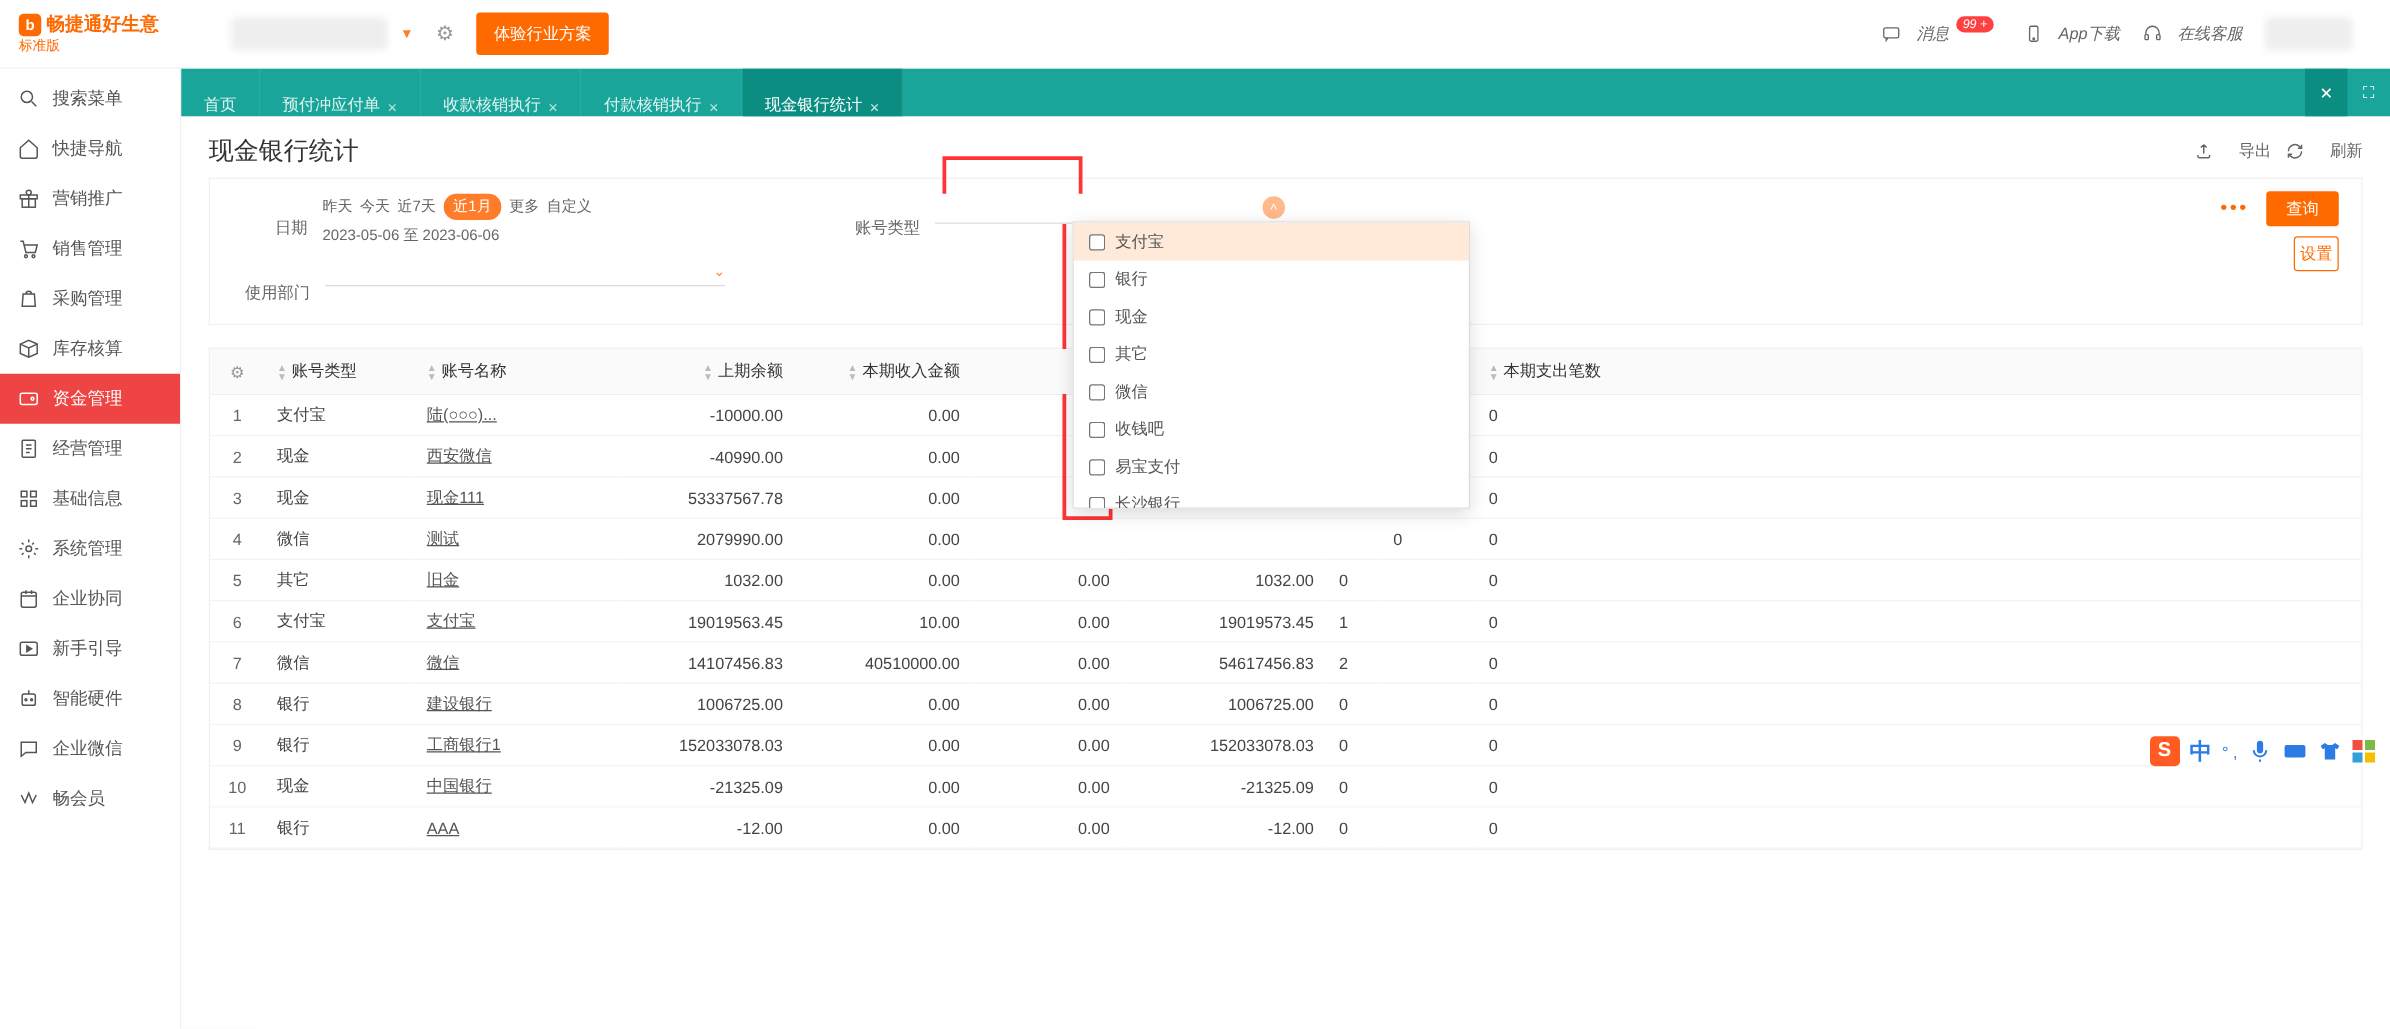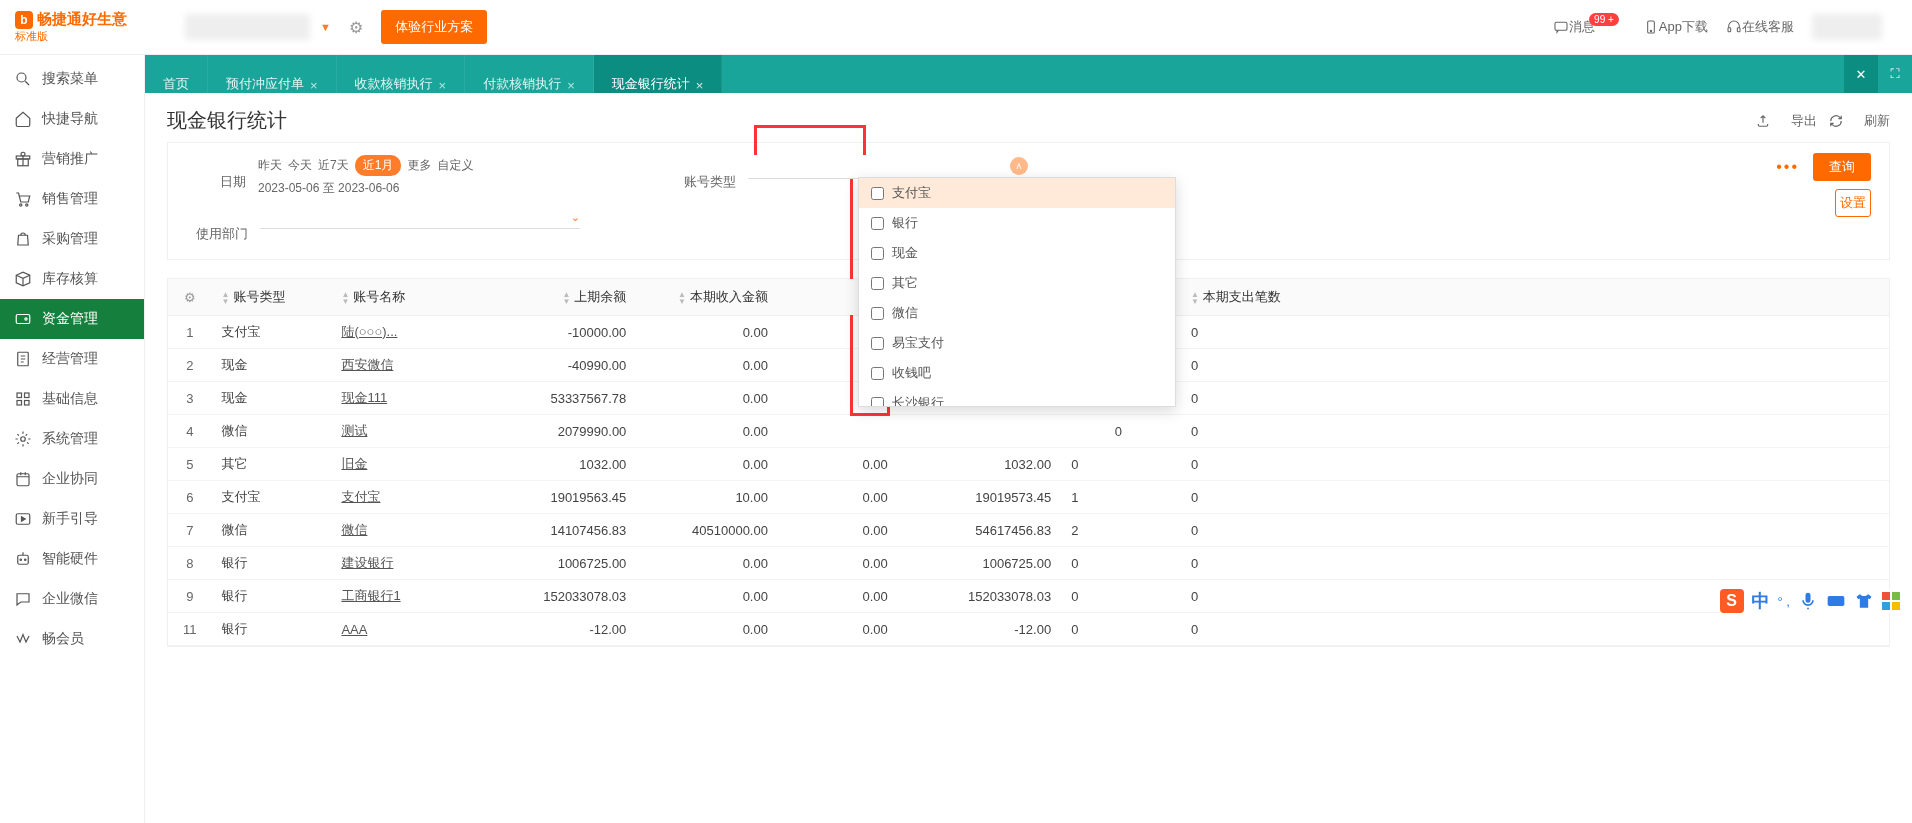--- a/index.html
+++ b/index.html
@@ -9,28 +9,28 @@
 .brand-title { color:#ff6a00; font-size:15px; font-weight:bold; display:flex; align-items:center; gap:4px;}
 .brand-sub { color:#ff6a00; font-size:11px; }
 .brand-logo { width:18px; height:18px; background:#ff6a00; border-radius:4px; display:inline-flex; align-items:center; justify-content:center; color:#fff; font-weight:bold; font-size:12px;}
 .company-sel { margin-left:35px; display:flex; align-items:center; gap:10px; color:#999;}
 .company-sel .blur { filter:blur(3px); color:#888; background:#eee; padding:4px 30px; border-radius:3px;}
 .caret { color:#ff7d2a; font-size:11px;}
 .gear { color:#999; margin:0 8px; font-size:16px;}
 .try-btn { background:#ff6a00; color:#fff; border:none; border-radius:3px; padding:8px 14px; font-size:13px; cursor:pointer;}
 .topbar-right { margin-left:auto; display:flex; align-items:center; gap:18px; padding-right:20px; color:#666;}
 .badge { background:#ff4040; color:#fff; font-size:10px; border-radius:8px; padding:1px 5px; position:relative; top:-8px; left:-6px;}
-.tr-item { display:flex; align-items:center; gap:0; cursor:pointer; font-size:13px;}
+.tr-item { display:flex; align-items:center; gap:12px; cursor:pointer; font-size:13px;font-style:italic;}
 .tr-item svg { width:16px; height:16px; }
 .avatar-blur { width:70px; height:26px; background:#eee; filter:blur(3px); border-radius:3px;}
 
 .main { display:flex; height:calc(100% - 55px); }
 .sidebar { width:145px; background:#fff; border-right:1px solid #f0f0f0; padding-top:4px;}
 .sidebar-item { display:flex; align-items:center; gap:10px; padding:11px 14px; color:#555; cursor:pointer; font-size:14px;}
-.sidebar-item.active { background:#15803d; color:#fff; }
+.sidebar-item.active { background:#ef4444; color:#fff; }
 .sidebar-item .ico { width:18px; height:18px; display:inline-flex; align-items:center; justify-content:center;}
 .sidebar-item .ico svg { width:18px; height:18px; stroke:currentColor; fill:none; stroke-width:1.6;}
 
 .content { flex:1; display:flex; flex-direction:column; background:#f5f5f5;}
 .tabs { background:#1aa59a; display:flex; align-items:stretch; height:38px; position:relative;}
 .tab { color:#e0f5f2; padding:0 18px; display:flex; align-items:flex-end; gap:6px; font-size:13px; cursor:pointer; border-right:1px solid rgba(255,255,255,.08);}
 .tab.active { background:#0b8d82; color:#fff;}
 .tab .close { font-size:13px; opacity:.8;}
 .tabs-right { margin-left:auto; display:flex; align-items:center; color:#fff;}
 .tabs-right .btn { width:34px; height:38px; display:flex; align-items:center; justify-content:center; cursor:pointer;}
@@ -384,25 +384,25 @@
               <div class="dd-item">
                 <input type="checkbox" style="">
                 <span>其它</span>
               </div>
               <div class="dd-item">
                 <input type="checkbox" style="">
                 <span>微信</span>
               </div>
               <div class="dd-item">
                 <input type="checkbox" style="">
+                <span>收钱吧</span>
+              </div>
+              <div class="dd-item">
+                <input type="checkbox" style="">
                 <span>易宝支付</span>
-              </div>
-              <div class="dd-item">
-                <input type="checkbox" style="">
-                <span>收钱吧</span>
               </div>
               <div class="dd-item">
                 <input type="checkbox" style="">
                 <span>长沙银行</span>
               </div>
             </div>
         </div>
 
         <div class="filter-btns">
           <div class="row">
@@ -527,20 +527,32 @@
                 <td>0</td>
               </tr>
               <tr>
                 <td class="idx">9</td>
                 <td>银行</td>
                 <td><a>工商银行1</a></td>
                 <td class="num">152033078.03</td>
                 <td class="num">0.00</td>
                 <td class="num">0.00</td>
                 <td class="num">152033078.03</td>
+                <td>0</td>
+                <td></td>
+                <td>0</td>
+              </tr>
+              <tr>
+                <td class="idx">10</td>
+                <td>现金</td>
+                <td><a>中国银行</a></td>
+                <td class="num">-21325.09</td>
+                <td class="num">0.00</td>
+                <td class="num">0.00</td>
+                <td class="num">-21325.09</td>
                 <td>0</td>
                 <td></td>
                 <td>0</td>
               </tr>
               <tr>
                 <td class="idx">11</td>
                 <td>银行</td>
                 <td><a>AAA</a></td>
                 <td class="num">-12.00</td>
                 <td class="num">0.00</td>

